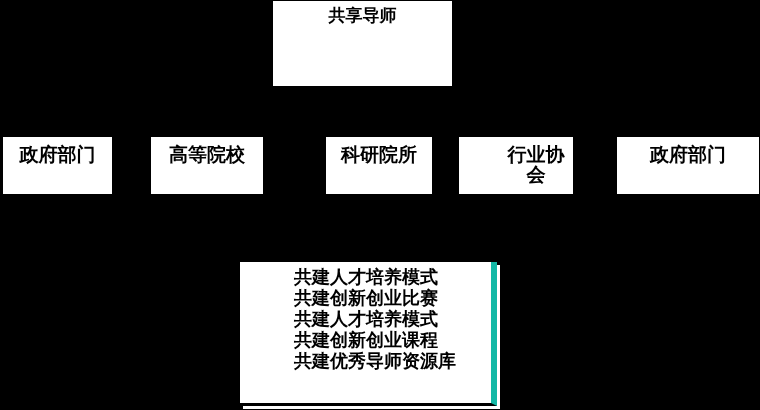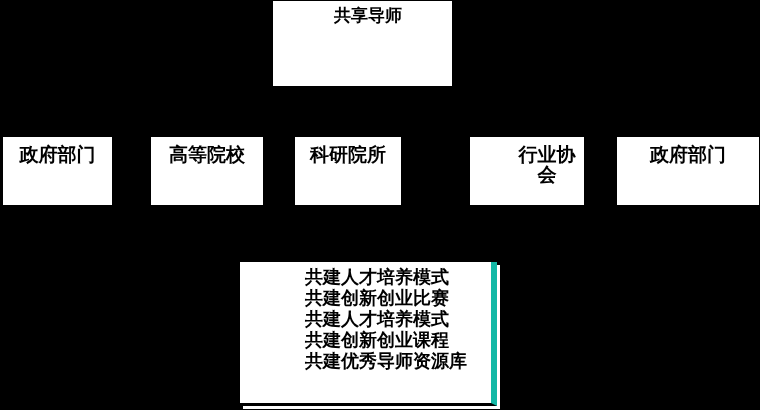--- a/index.html
+++ b/index.html
@@ -27,45 +27,45 @@
     top: 1px;
     width: 179px;
     height: 85px;
     text-align: center;
     padding-top: 5px;
     font-size: 17px;
     line-height: 20px;
   }
   .mid-box {
     top: 137px;
-    height: 68px;
+    height: 57px;
     text-align: center;
     padding-top: 8px;
     font-size: 19px;
     line-height: 20px;
   }
   .mid-box.b1 { left: 3px;   width: 109px; }
   .mid-box.b2 { left: 151px; width: 112px; }
-  .mid-box.b3 { left: 295px; width: 106px; }
-  .mid-box.b4 { left: 470px; width: 114px; padding-left: 40px; }
+  .mid-box.b3 { left: 326px; width: 106px; }
+  .mid-box.b4 { left: 459px; width: 114px; padding-left: 40px; }
   .mid-box.b5 { left: 617px; width: 142px; }
   .bottom-box {
     left: 240px;
     top: 262px;
     width: 257px;
     height: 144px;
     border-right: 6px solid #14b8a6;
     border-bottom: 3px solid #000000;
     box-shadow: 3px 3px 0 0 #ffffff;
     text-align: left;
     padding: 5px 0 0 54px;
     font-size: 18px;
     line-height: 21px;
   }
-  .line { white-space: nowrap; margin-left: 11px; }
+  .line { white-space: nowrap; }
 </style>
 </head>
 <body>
 
 <div class="canvas">
 
   <div class="box top-box">
     <div class="line">共享导师</div>
   </div>
 

